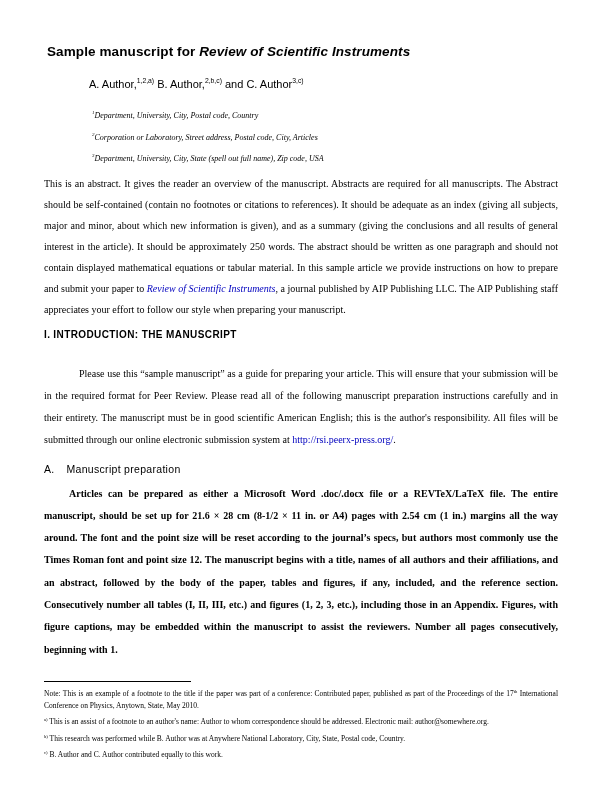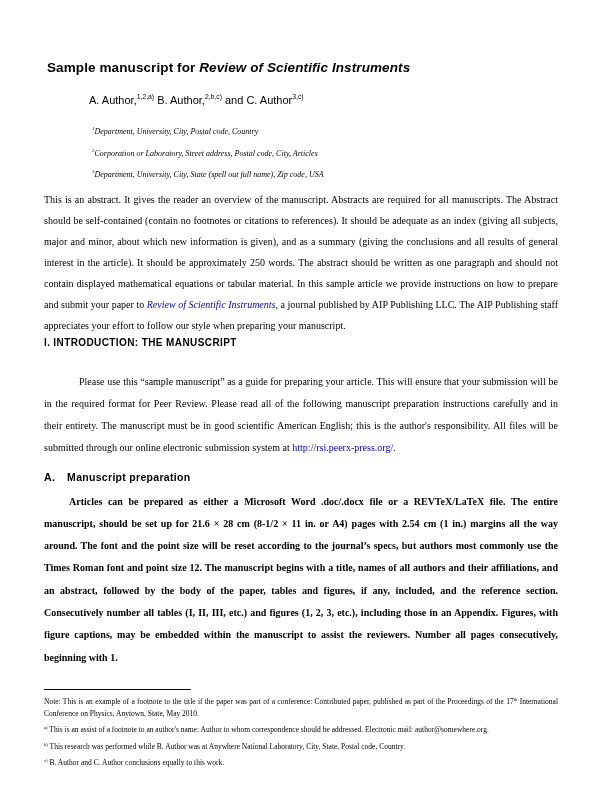--- a/index.html
+++ b/index.html
@@ -10,21 +10,21 @@
     color: #000000;
   }
   .page {
     position: relative;
     width: 612px; height: 792px;
     background: #ffffff;
     overflow: hidden;
   }
   .content {
     position: absolute;
-    left: 44px; top: 16px;
+    left: 44px; top: 0;
     width: 514px;
   }
   .title {
     margin: 44px 0 0 3px;
     font-family: "Liberation Sans", sans-serif;
     font-size: 13.5px;
     font-weight: bold;
     line-height: 16px;
     letter-spacing: 0.1px;
   }
@@ -37,41 +37,41 @@
   }
   .sup { font-size: 62%; vertical-align: super; line-height: 0; }
   .affiliations { margin: 13px 0 0 48px; }
   .affiliation {
     margin: 0;
     font-style: italic;
     font-size: 8px;
     line-height: 21.5px;
   }
   .abstract {
-    margin: 3px 0 0 0;
+    margin: 3px 0 8px 0;
     font-size: 10px;
     line-height: 21px;
     text-align: justify;
   }
   .journal-link { color: var(--link-blue, #0000be); font-style: italic; }
   .url-link { color: var(--link-blue, #0000be); }
   .section-heading {
     margin: 0;
     font-family: "Liberation Sans", sans-serif;
     font-size: 10px;
     font-weight: bold;
     line-height: 13px;
     letter-spacing: 0.4px;
   }
   .section-heading .marker { margin-right: 3px; }
   .subsection-heading {
     margin: 12px 0 0 0;
     font-family: "Liberation Sans", sans-serif;
     font-size: 10.5px;
-    font-weight: bold;
+    font-weight: normal;
     line-height: 13px;
     letter-spacing: 0.3px;
   }
   .subsection-heading .marker { margin-right: 12px; }
   .para {
     margin: 22px 0 0 0;
     font-size: 10px;
     line-height: 22px;
     text-align: justify;
   }
@@ -116,17 +116,17 @@
     <h3 class="subsection-heading"><span class="marker">A.</span><span>Manuscript preparation</span></h3>
 
     <p class="para indent-sm"><span>Articles can be prepared as either a Microsoft Word .doc/.docx file or a REVTeX/LaTeX file. The entire manuscript, should be set up for 21.6 × 28 cm (8-1/2 × 11 in. or A4) pages with 2.54 cm (1 in.) margins all the way around. The font and the point size will be reset according to the journal’s specs, but authors most commonly use the Times Roman font and point size 12. The manuscript begins with a title, names of all authors and their affiliations, and an abstract, followed by the body of the paper, tables and figures, if any, included, and the reference section. Consecutively number all tables (I, II, III, etc.) and figures (1, 2, 3, etc.), including those in an Appendix. Figures, with figure captions, may be embedded within the manuscript to assist the reviewers. Number all pages consecutively, beginning with 1.</span></p>
 
     <hr class="footnote-separator">
 
     <div class="footnotes">
       <p class="footnote"><span>Note: This is an example of a footnote to the title if the paper was part of a conference: Contributed paper, published as part of the Proceedings of the 17</span><span class="sup">th</span><span> International Conference on Physics, Anytown, State, May 2010.</span></p>
       <p class="footnote"><span class="sup">a)</span><span> This is an assist of a footnote to an author's name: Author to whom correspondence should be addressed. Electronic mail: author@somewhere.org.</span></p>
       <p class="footnote"><span class="sup">b)</span><span> This research was performed while B. Author was at Anywhere National Laboratory, City, State, Postal code, Country.</span></p>
-      <p class="footnote"><span class="sup">c)</span><span> B. Author and C. Author conclusions equally to this work.</span></p>
+      <p class="footnote"><span class="sup">c)</span><span> B. Author and C. Author contributed equally to this work.</span></p>
     </div>
 
   </div>
 </div>
 
 </body></html>

